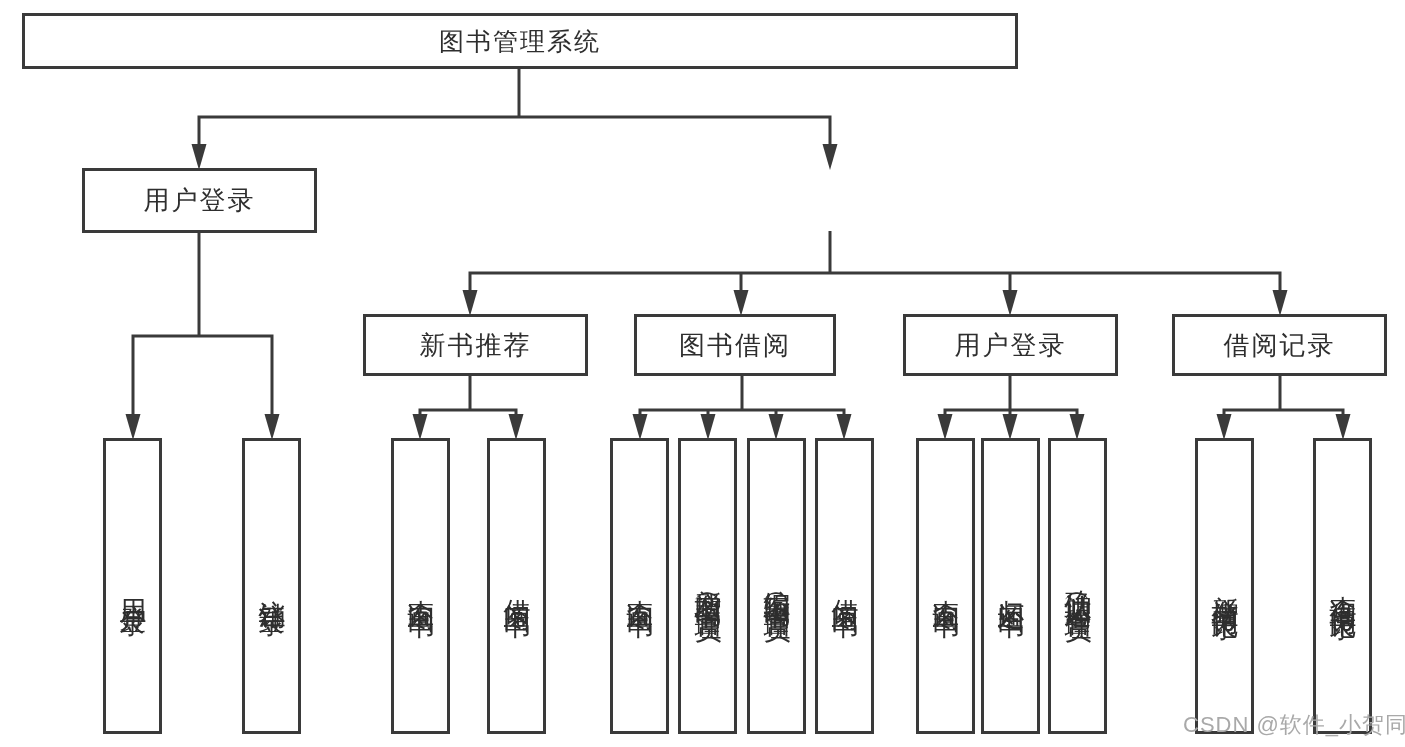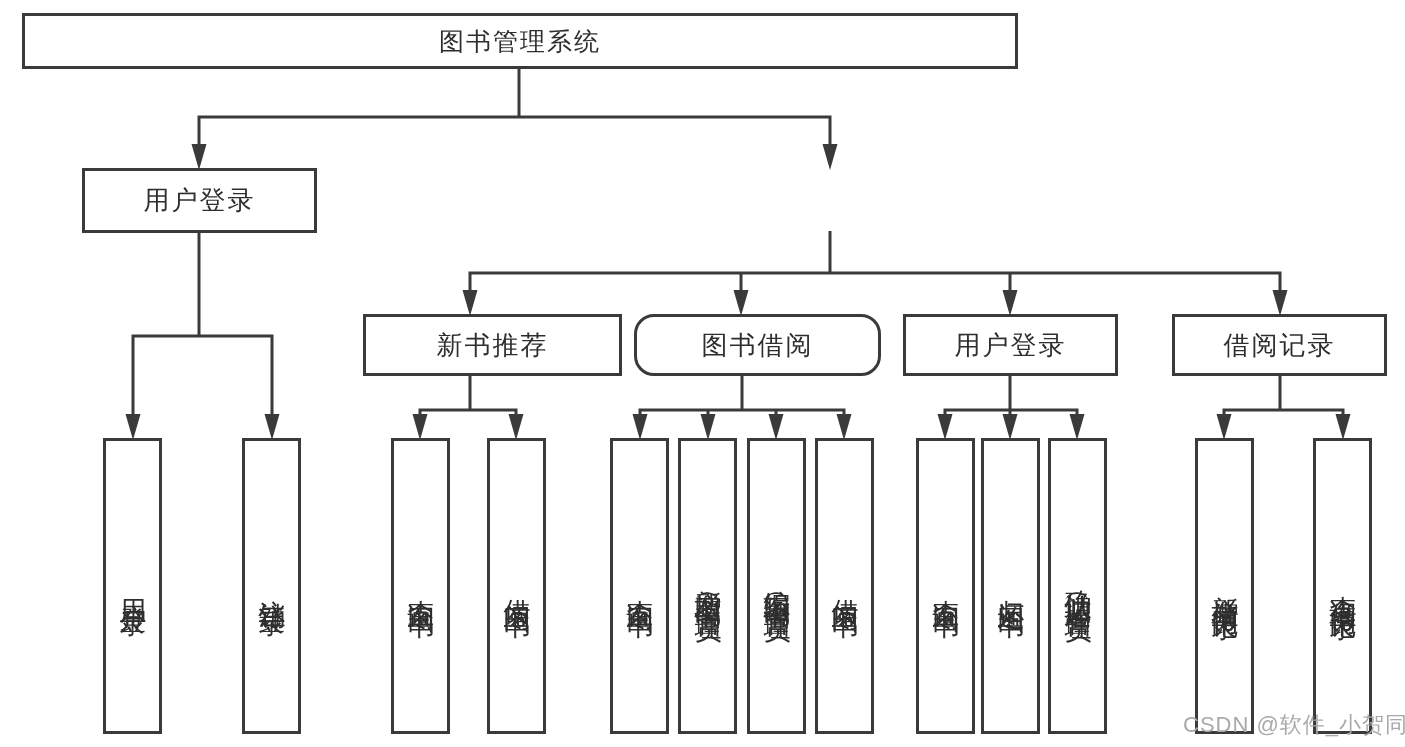--- a/index.html
+++ b/index.html
@@ -103,24 +103,24 @@
   </svg>
 
   <div class="node node-h node-root" style="left:22px; top:13px; width:996px; height:56px;">
     <span>图书管理系统</span>
   </div>
 
   <div class="node node-h" style="left:82px; top:168px; width:235px; height:65px;">
     <span>用户登录</span>
   </div>
 
-  <div class="node node-h" style="left:363px; top:314px; width:259px; height:62px;">
+  <div class="node node-h" style="left:363px; top:314px; width:225px; height:62px;">
     <span>新书推荐</span>
   </div>
-  <div class="node node-h" style="left:634px; top:314px; width:247px; height:62px;border-radius:20px;">
+  <div class="node node-h" style="left:634px; top:314px; width:202px; height:62px;">
     <span>图书借阅</span>
   </div>
   <div class="node node-h" style="left:903px; top:314px; width:215px; height:62px;">
     <span>用户登录</span>
   </div>
   <div class="node node-h" style="left:1172px; top:314px; width:215px; height:62px;">
     <span>借阅记录</span>
   </div>
 
   <div class="node node-v" style="left:103px;">

